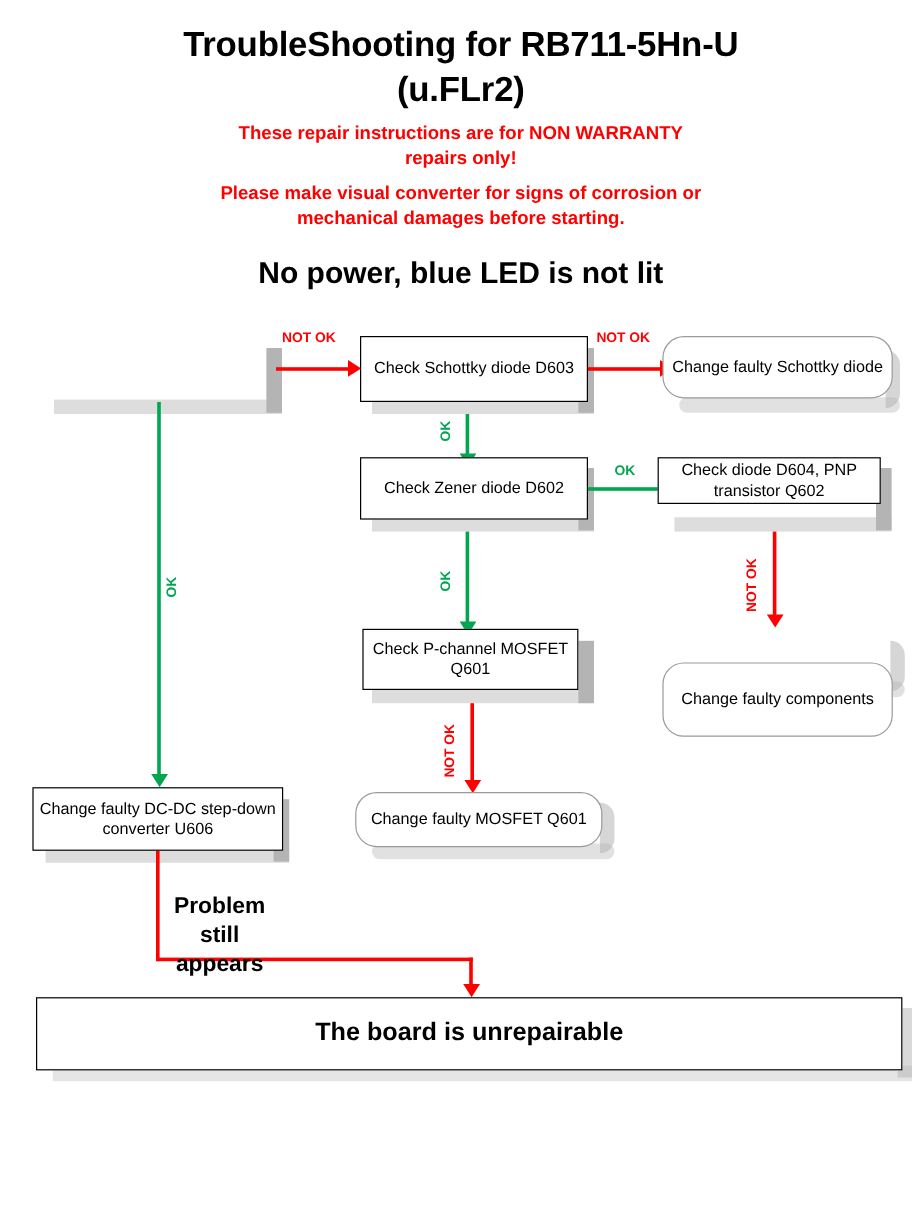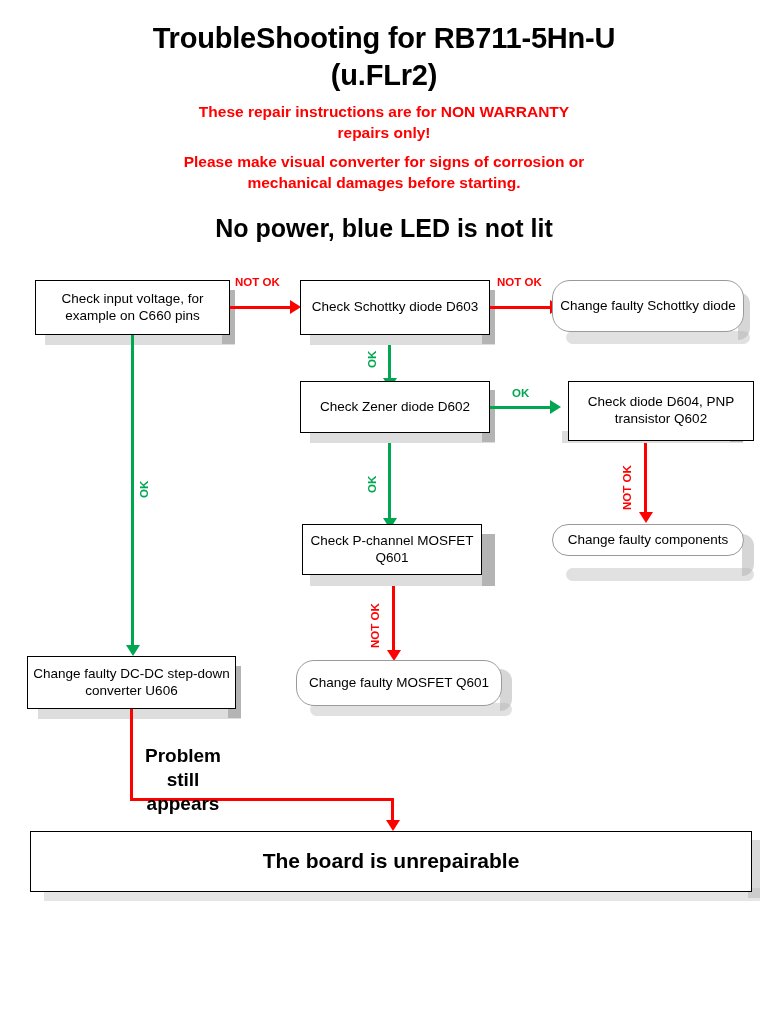--- a/index.html
+++ b/index.html
@@ -77,23 +77,20 @@
   </div>
 
   <div class="section-head">No power, blue LED is not lit</div>
 
   <div class="ln v-grn" style="left:131px;top:335px;height:312px;"></div>
   <div class="arrow ar-down-grn" style="left:125.5px;top:645px;"></div>
   <div class="lbl lbl-grn rot" style="left:138px;top:498px;">OK</div>
 
   <div class="sh-grey" style="left:222px;top:290px;width:13px;height:54px;"></div>
   <div class="sh-grey" style="left:45px;top:333px;width:190px;height:12px;opacity:.45;"></div>
-  <div class="node rect" style="left:35px;top:280px;width:195px;height:55px;">
-    <span>Check input voltage, for example on C660 pins</span>
-  </div>
 
   <div class="ln h-red" style="left:230px;top:305.5px;width:62px;"></div>
   <div class="arrow ar-right-red" style="left:290px;top:300px;"></div>
   <div class="lbl lbl-red" style="left:235px;top:276px;">NOT OK</div>
 
   <div class="sh-grey" style="left:482px;top:290px;width:13px;height:54px;"></div>
   <div class="sh-grey" style="left:310px;top:333px;width:185px;height:12px;opacity:.45;"></div>
   <div class="node rect" style="left:300px;top:280px;width:190px;height:55px;">
     <span>Check Schottky diode D603</span>
   </div>
@@ -117,31 +114,31 @@
   <div class="node rect" style="left:300px;top:381px;width:190px;height:52px;">
     <span>Check Zener diode D602</span>
   </div>
 
   <div class="ln h-grn" style="left:490px;top:405.5px;width:62px;"></div>
   <div class="arrow ar-right-grn" style="left:550px;top:400px;"></div>
   <div class="lbl lbl-grn" style="left:512px;top:387px;">OK</div>
 
   <div class="sh-grey" style="left:730px;top:390px;width:13px;height:52px;"></div>
   <div class="sh-grey" style="left:562px;top:431px;width:181px;height:12px;opacity:.45;"></div>
-  <div class="node rect" style="left:568px;top:381px;width:186px;height:60px;">
+  <div class="node rect" style="left:548px;top:381px;width:186px;height:39px;">
     <span>Check diode D604, PNP transistor Q602</span>
   </div>
 
   <div class="ln v-red" style="left:644px;top:443px;height:72px;"></div>
   <div class="arrow ar-down-red" style="left:638.5px;top:512px;"></div>
   <div class="lbl lbl-red rot" style="left:621px;top:510px;">NOT OK</div>
 
   <div class="sh-grey" style="left:742px;top:534px;width:12px;height:42px;border-radius:0 14px 14px 0;opacity:.55;"></div>
   <div class="sh-grey" style="left:566px;top:568px;width:188px;height:13px;border-radius:9px;opacity:.4;"></div>
-  <div class="node round" style="left:552px;top:524px;width:192px;height:32px;">
+  <div class="node round" style="left:552px;top:552px;width:192px;height:62px;">
     <span>Change faulty components</span>
   </div>
 
   <div class="ln v-grn" style="left:388px;top:443px;height:78px;"></div>
   <div class="arrow ar-down-grn" style="left:382.5px;top:518px;"></div>
   <div class="lbl lbl-grn rot" style="left:366px;top:493px;">OK</div>
 
   <div class="sh-grey" style="left:482px;top:534px;width:13px;height:52px;"></div>
   <div class="sh-grey" style="left:310px;top:574px;width:185px;height:12px;opacity:.45;"></div>
   <div class="node rect" style="left:302px;top:524px;width:180px;height:51px;">

